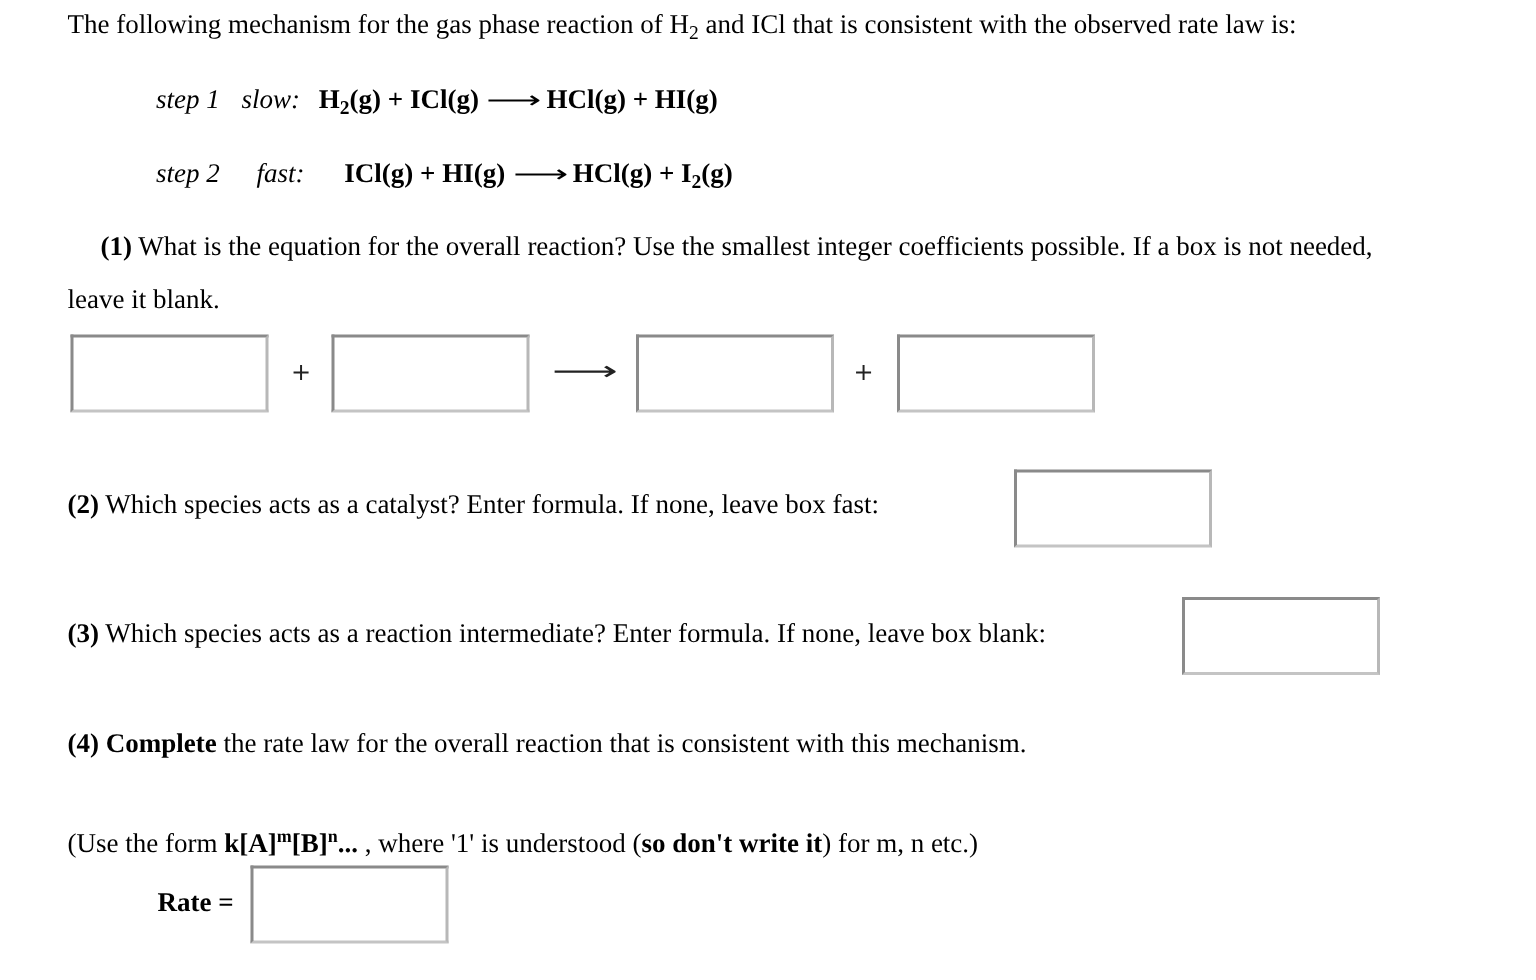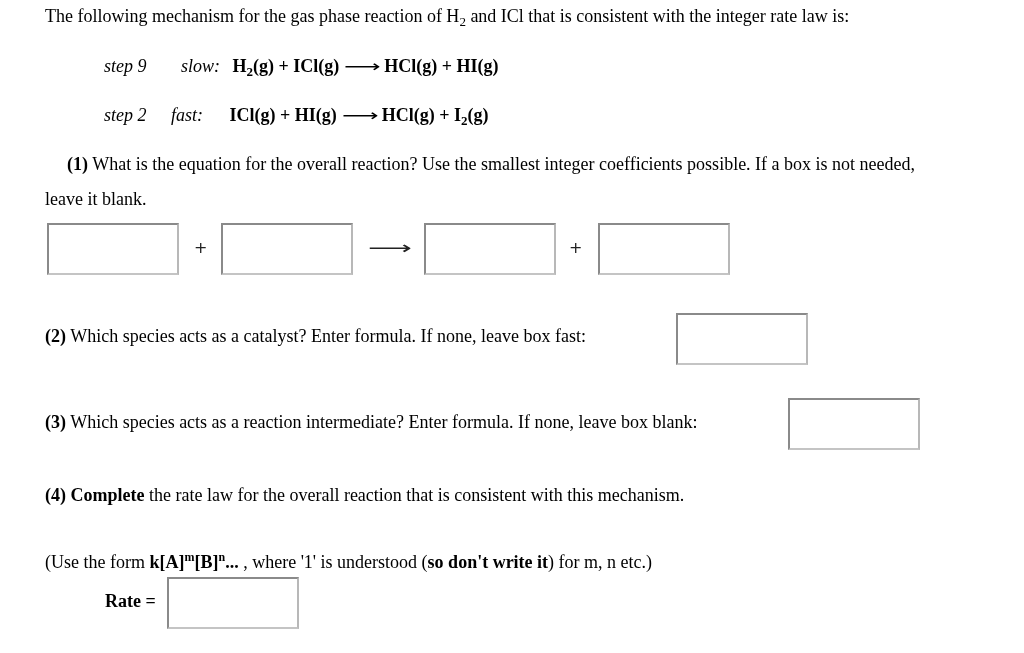--- a/index.html
+++ b/index.html
@@ -21,26 +21,26 @@
     font-family: "Liberation Serif", serif; font-size: 18px;
   }
   .op { position: absolute; font-size: 16px; font-family: "DejaVu Sans", sans-serif; color: #222; }
   .arrow { display: inline-block; font-family: "DejaVu Sans", sans-serif; font-weight: normal; font-size: 16px; transform: scaleX(1.6); margin: 0 10px 0 12px; }
   .bigarrow { position: absolute; font-family: "DejaVu Sans", sans-serif; font-size: 18px; color:#222; transform: scaleX(1.7); transform-origin: left center; }
 </style>
 </head>
 <body>
 
 <div class="abs" style="left:45px; top:6px;">
-  <span>The following mechanism for the gas phase reaction of H</span><sub>2</sub><span> and ICl that is consistent with the integer rate law is:</span>
+  <span>The following mechanism for the gas phase reaction of H</span><sub>2</sub><span> and ICl that is consistent with the observed rate law is:</span>
 </div>
 
 <div class="abs" style="left:104px; top:56px;">
-  <span class="i">step 9</span>
-  <span class="i" style="margin-left:30px;">slow:</span>
+  <span class="i">step 1</span>
+  <span class="i" style="margin-left:10px;">slow:</span>
   <span class="b" style="margin-left:8px;">
     <span>H</span><sub>2</sub><span>(g)</span>
     <span>+</span>
     <span>ICl</span><span>(g)</span><span class="arrow">⟶</span><span>HCl</span><span>(g)</span>
     <span>+</span>
     <span>HI</span><span>(g)</span>
   </span>
 </div>
 
 <div class="abs" style="left:104px; top:105px;">

